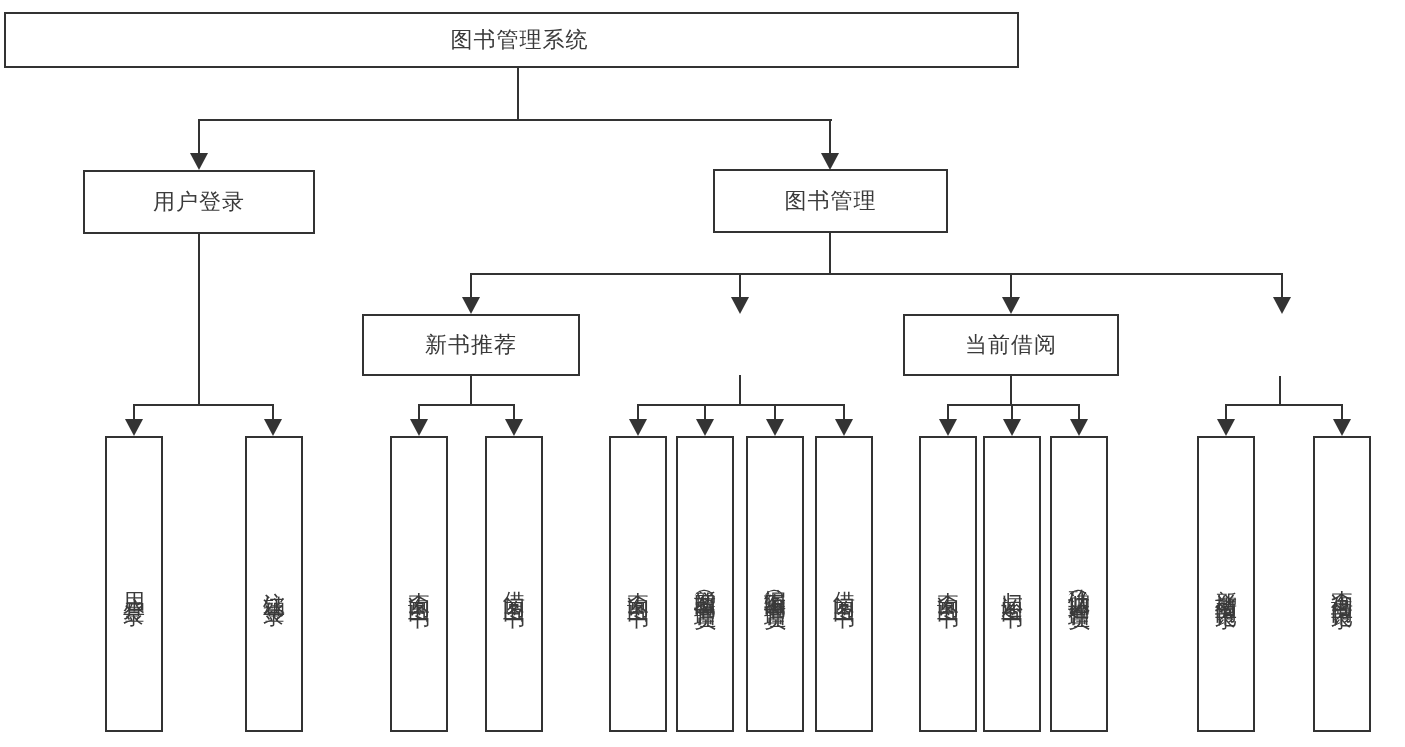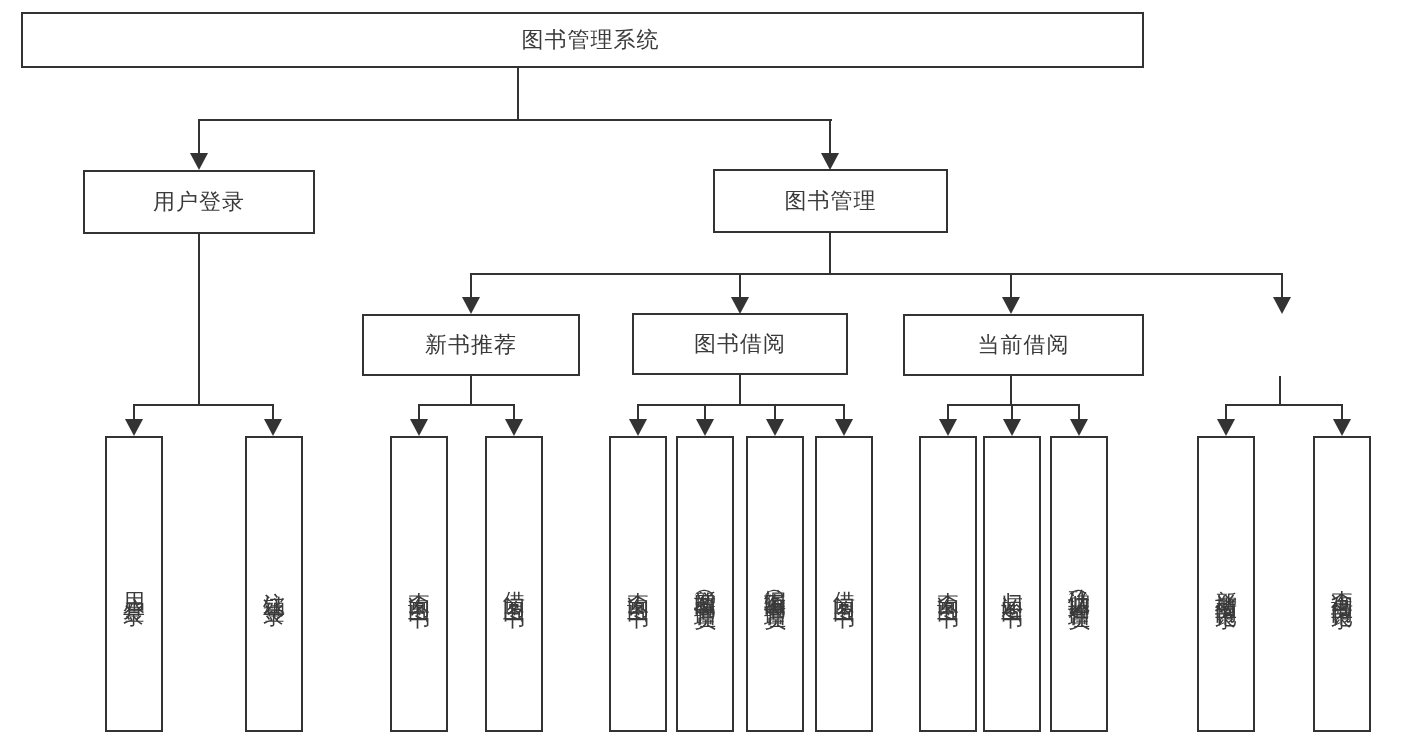--- a/index.html
+++ b/index.html
@@ -55,41 +55,38 @@
     text-shadow:2px 2px 0 rgba(216,130,130,0.55);
     z-index:5;
     white-space:nowrap;
   }
 </style>
 </head>
 <body>
 
 <div id="stage">
 
-  <div class="box h root-box" style="left:21px;top:12px;width:1123px;height:56px;padding-left:16px;">
+  <div class="box h root-box" style="left:4px;top:12px;width:1015px;height:56px;padding-left:16px;">
     <span>图书管理系统</span>
   </div>
 
   <div class="box h" style="left:83px;top:170px;width:232px;height:64px;">
     <span>用户登录</span>
   </div>
 
   <div class="box h" style="left:713px;top:169px;width:235px;height:64px;">
     <span>图书管理</span>
   </div>
 
   <div class="box h" style="left:362px;top:314px;width:218px;height:62px;">
     <span>新书推荐</span>
   </div>
 
-  <div class="box h" style="left:632px;top:313px;width:216px;height:62px;">
-    <span>图书借阅</span>
-  </div>
 
-  <div class="box h" style="left:903px;top:314px;width:241px;height:62px;">
+  <div class="box h" style="left:903px;top:314px;width:216px;height:62px;">
     <span>当前借阅</span>
   </div>
 
 
   <div class="box v" style="left:105px;top:436px;width:58px;height:296px;">
     <span>用户登录</span>
   </div>
   <div class="box v" style="left:245px;top:436px;width:58px;height:296px;">
     <span>注销登录</span>
   </div>

